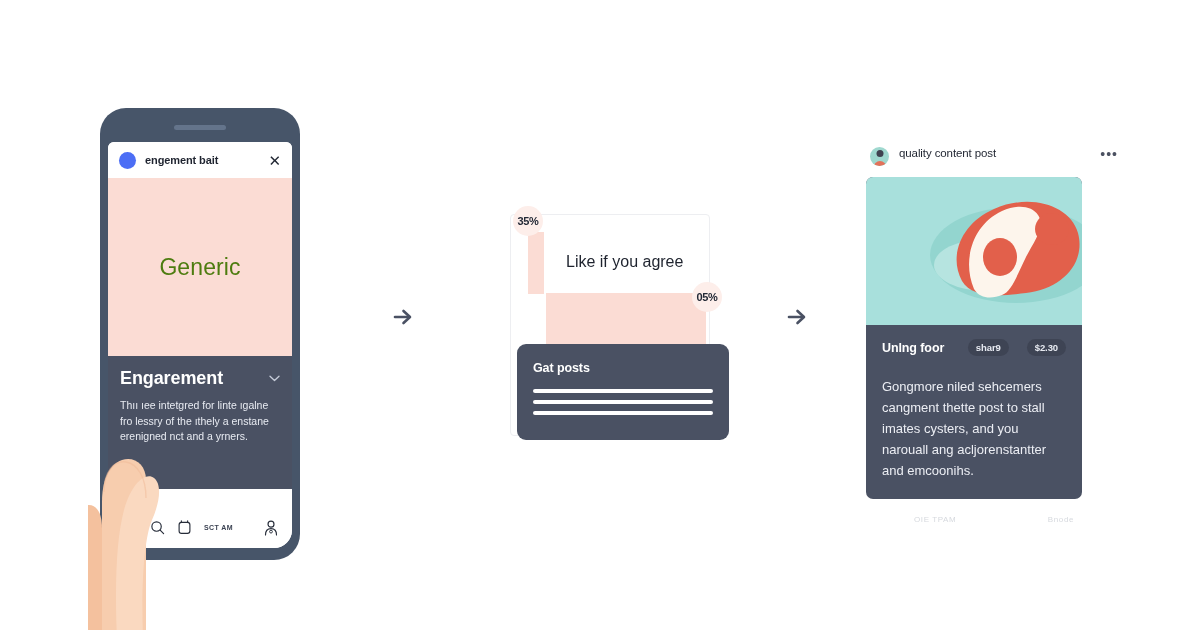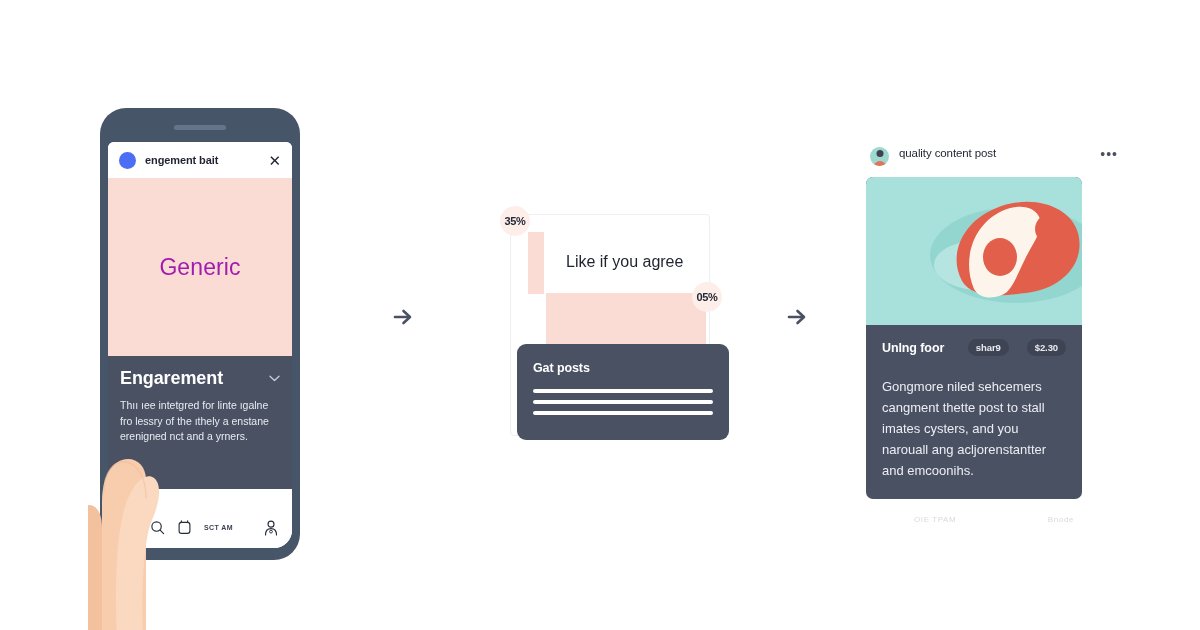--- a/index.html
+++ b/index.html
@@ -93,21 +93,21 @@
   }
   .ph-hero {
     height: 178px;
     background: #fbdcd4;
     display: flex;
     align-items: center;
     justify-content: center;
   }
   .ph-hero-text {
     font-size: 23px;
-    color: #a21caf;
+    color: #4d7c0f;
     letter-spacing: 0.1px;
   }
   .ph-caption {
     background: #4a5163;
     padding: 12px 12px 16px 12px;
     height: 133px;
     box-sizing: border-box;
   }
   .ph-caption-head {
     display: flex;
@@ -223,21 +223,21 @@
     color: #232936;
     background: #fdeeea;
     border-radius: 50%;
     width: 30px;
     height: 30px;
     display: flex;
     align-items: center;
     justify-content: center;
     letter-spacing: -0.3px;
   }
-  .pct-left  { left: 0px;   top: -4px; }
+  .pct-left  { left: 13px;   top: -4px; }
   .pct-right { left: 192px; top: 72px; }
 
   .mid-dark {
     position: absolute;
     left: 17px;
     top: 134px;
     width: 212px;
     height: 96px;
     background: #4a5163;
     border-radius: 9px;

